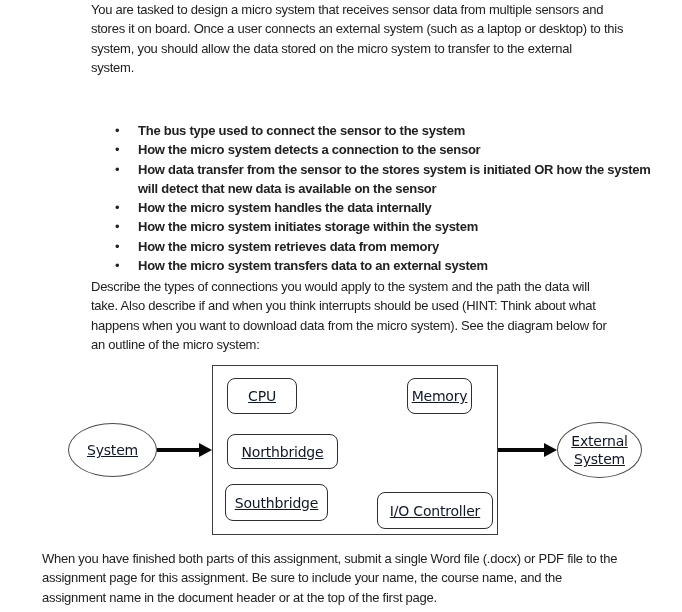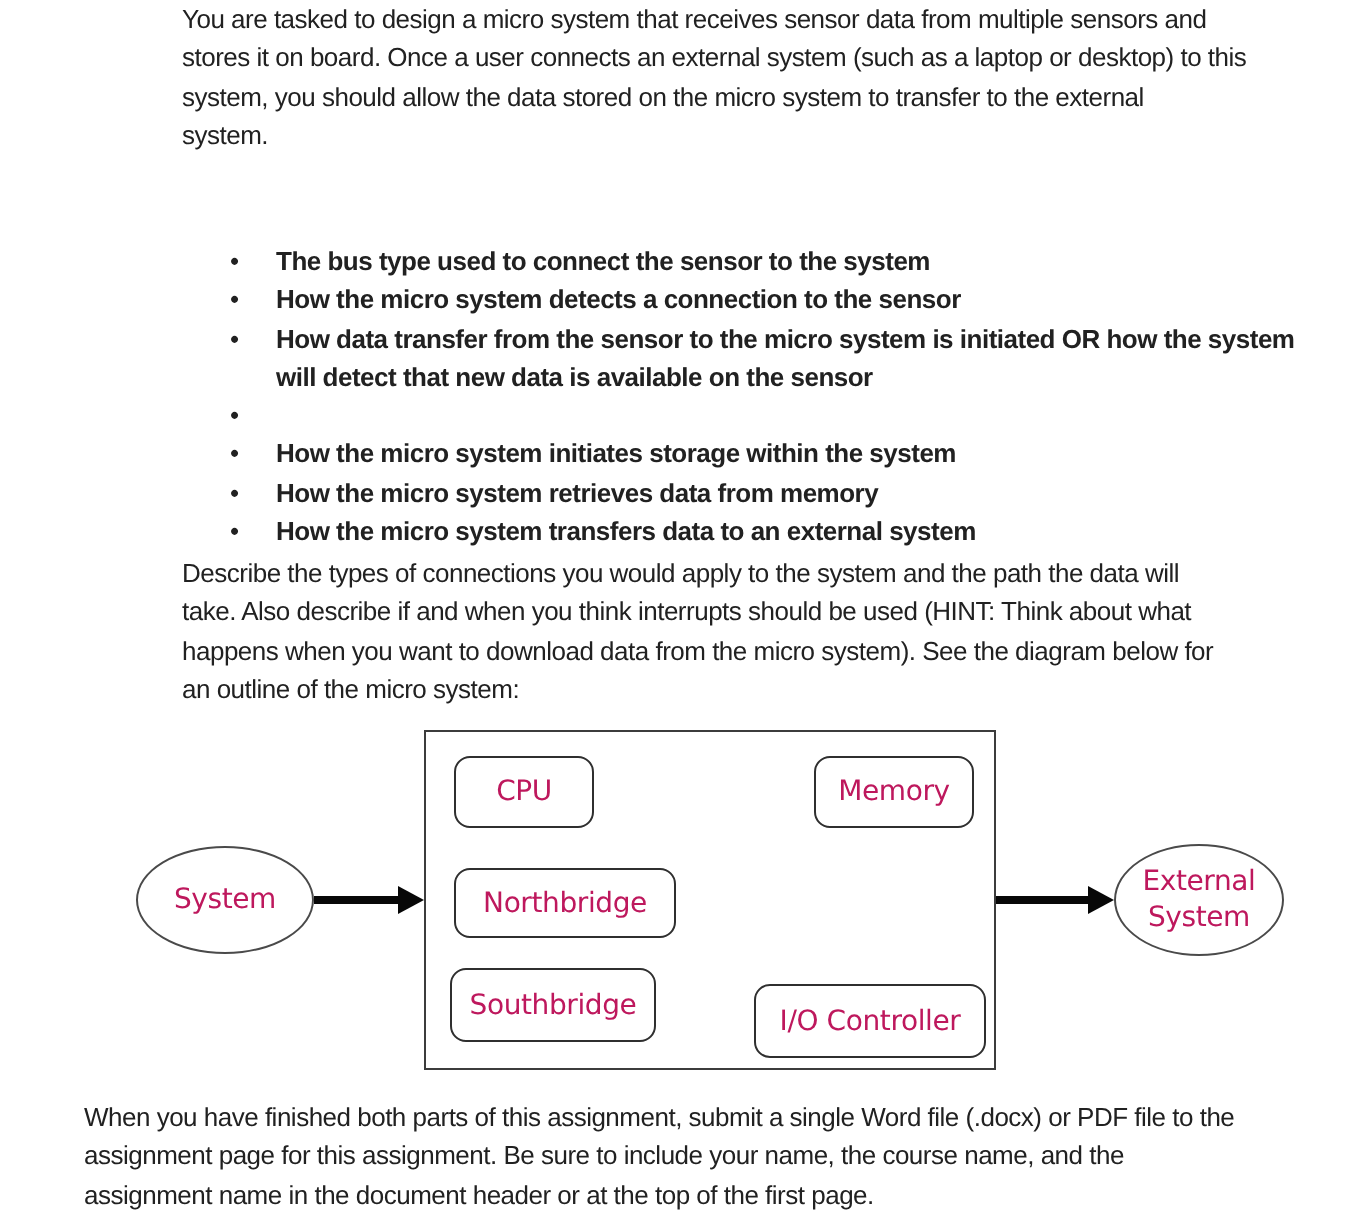--- a/index.html
+++ b/index.html
@@ -32,33 +32,33 @@
     width:23px;
     flex:0 0 23px;
     font-size:13px;
     line-height:19.3px;
   }
   .bullet-row .btxt{white-space:pre-line;font-weight:bold;}
   #p-describe{left:91px;top:277px;width:580px;}
   #p-closing{left:42px;top:549px;width:632px;}
 
   
-  .dlabel{font-family:"DejaVu Sans",sans-serif;font-size:14px;color:#be185d;letter-spacing:-0.2px;}
+  .dlabel{font-family:"DejaVu Sans",sans-serif;font-size:14px;color:#0f172a;letter-spacing:-0.2px;text-decoration:underline;}
   #board{
     position:absolute;left:212px;top:365px;width:286px;height:170px;
     border:1.4px solid #3c3c3c;background:#ffffff;box-sizing:border-box;
   }
   .dbox{
     position:absolute;
     border:1.8px solid #2f2f2f;border-radius:8px;background:#ffffff;
     display:flex;align-items:center;justify-content:center;
     box-sizing:border-box;
   }
   #box-cpu{left:227px;top:378px;width:70px;height:36px;}
-  #box-memory{left:407px;top:378px;width:80px;height:36px;}
+  #box-memory{left:407px;top:378px;width:65px;height:36px;}
   #box-northbridge{left:227px;top:434px;width:111px;height:35px;}
   #box-southbridge{left:225px;top:484px;width:103px;height:37px;}
   #box-io{left:377px;top:492px;width:116px;height:37px;}
   .dellipse{
     position:absolute;
     border:1.4px solid #4a4a4a;border-radius:50%;background:#ffffff;
     display:flex;align-items:center;justify-content:center;
     box-sizing:border-box;text-align:center;
     white-space:pre-line;line-height:18px;
   }
@@ -90,25 +90,26 @@
     <div class="bullet-row">
       <span class="dot">•</span>
       <span class="btxt">The bus type used to connect the sensor to the system</span>
     </div>
     <div class="bullet-row">
       <span class="dot">•</span>
       <span class="btxt">How the micro system detects a connection to the sensor</span>
     </div>
     <div class="bullet-row">
       <span class="dot">•</span>
-      <span class="btxt">How data transfer from the sensor to the micro system is initiated OR how the system
+      <span class="btxt">How data transfer from the sensor to the stores system is initiated OR how the system
 will detect that new data is available on the sensor</span>
     </div>
     <div class="bullet-row">
       <span class="dot">•</span>
+      <span class="btxt">How the micro system handles the data internally</span>
     </div>
     <div class="bullet-row">
       <span class="dot">•</span>
       <span class="btxt">How the micro system initiates storage within the system</span>
     </div>
     <div class="bullet-row">
       <span class="dot">•</span>
       <span class="btxt">How the micro system retrieves data from memory</span>
     </div>
     <div class="bullet-row">

